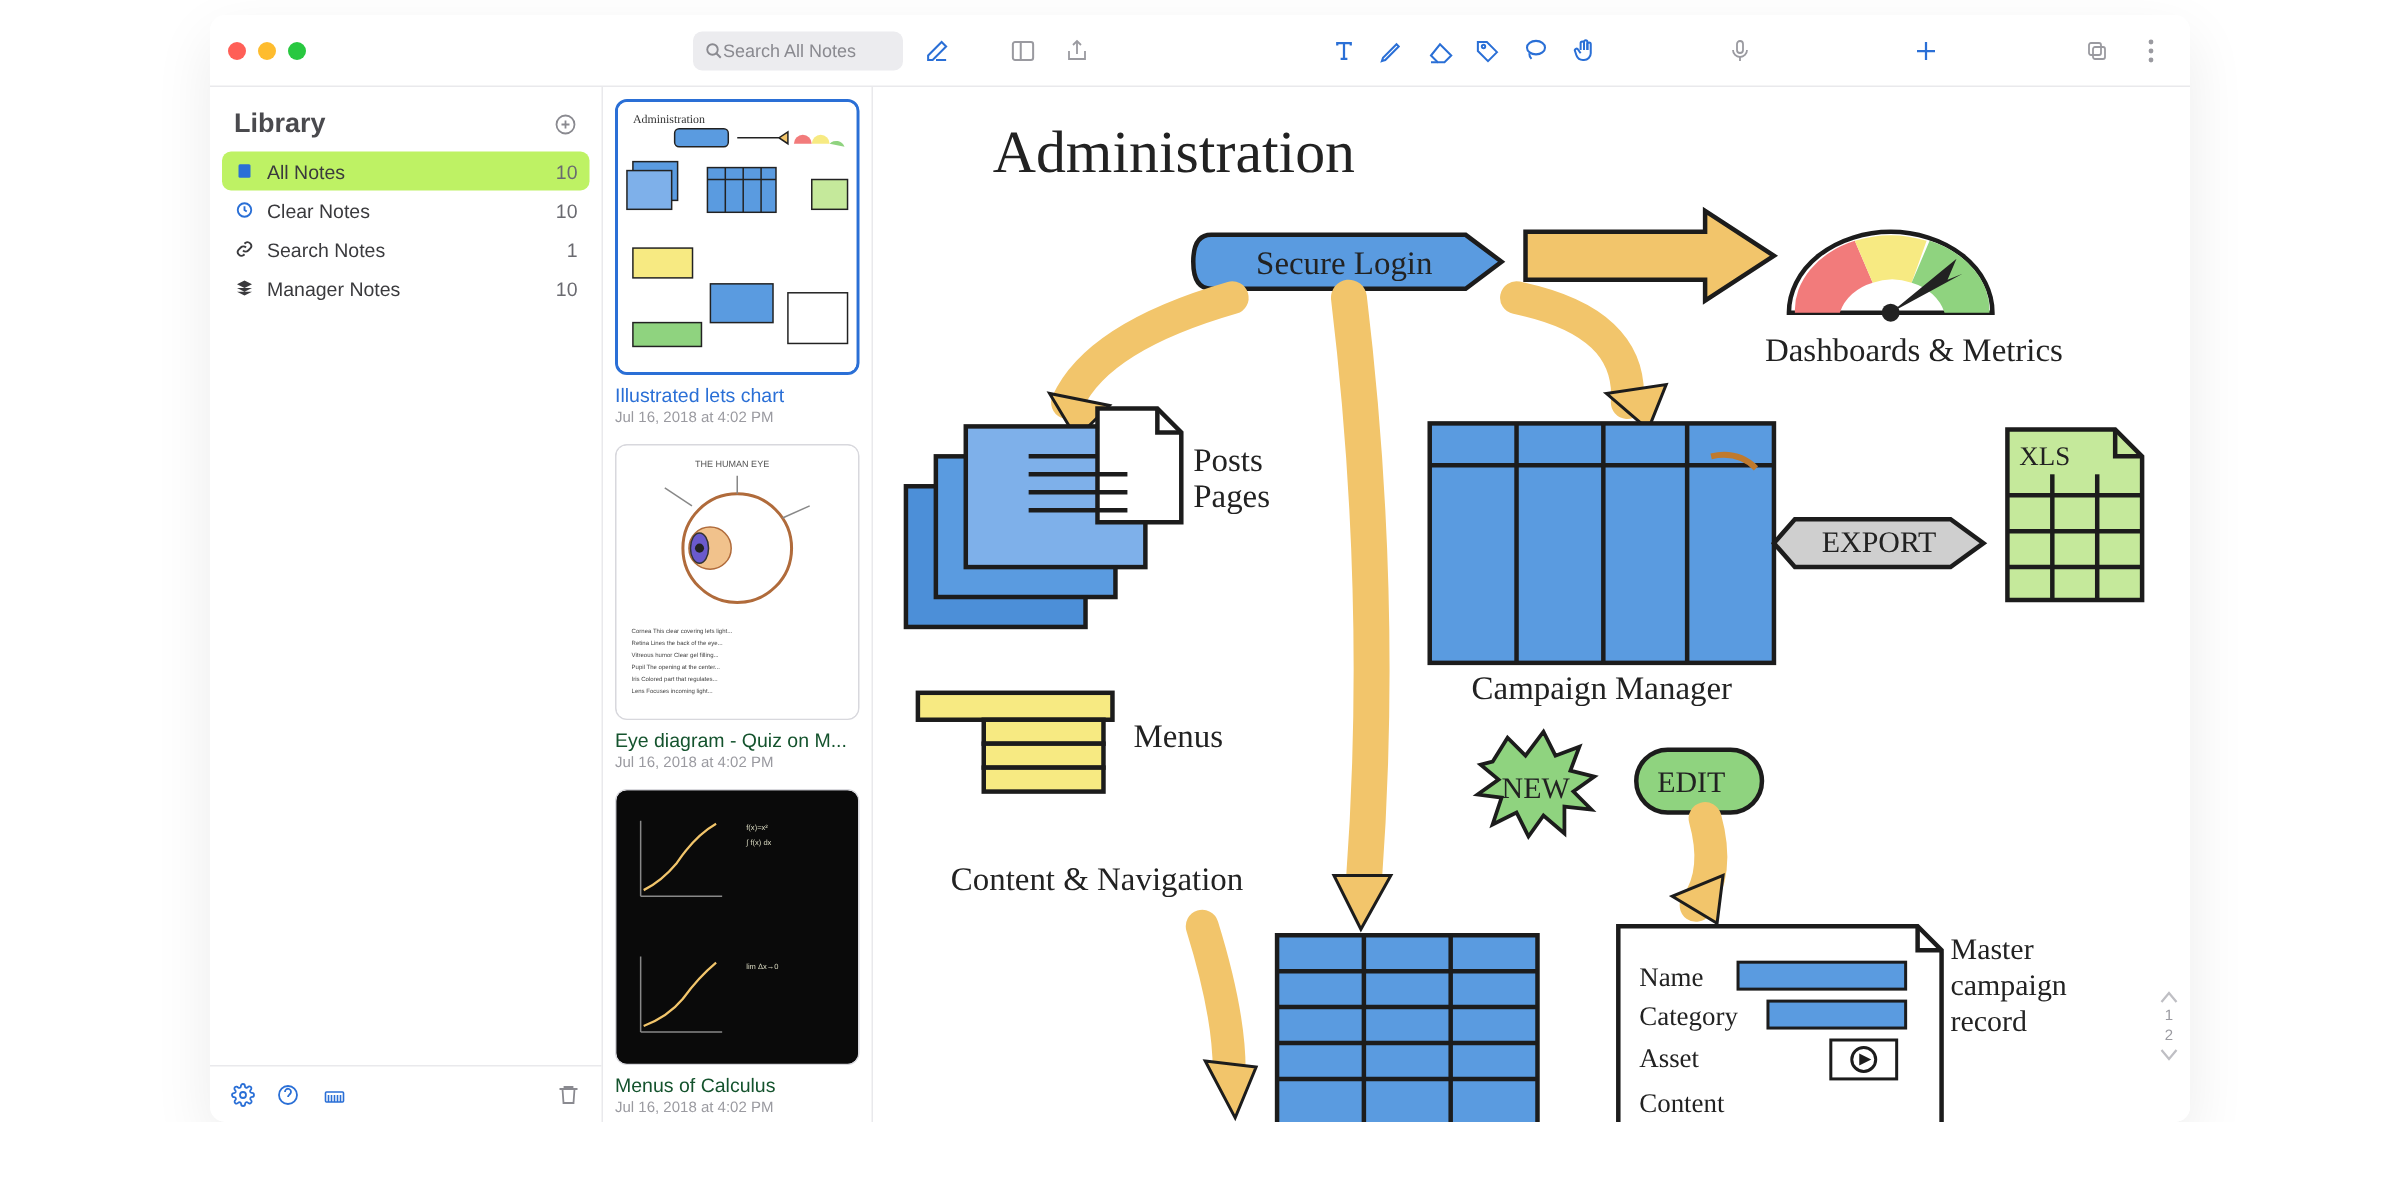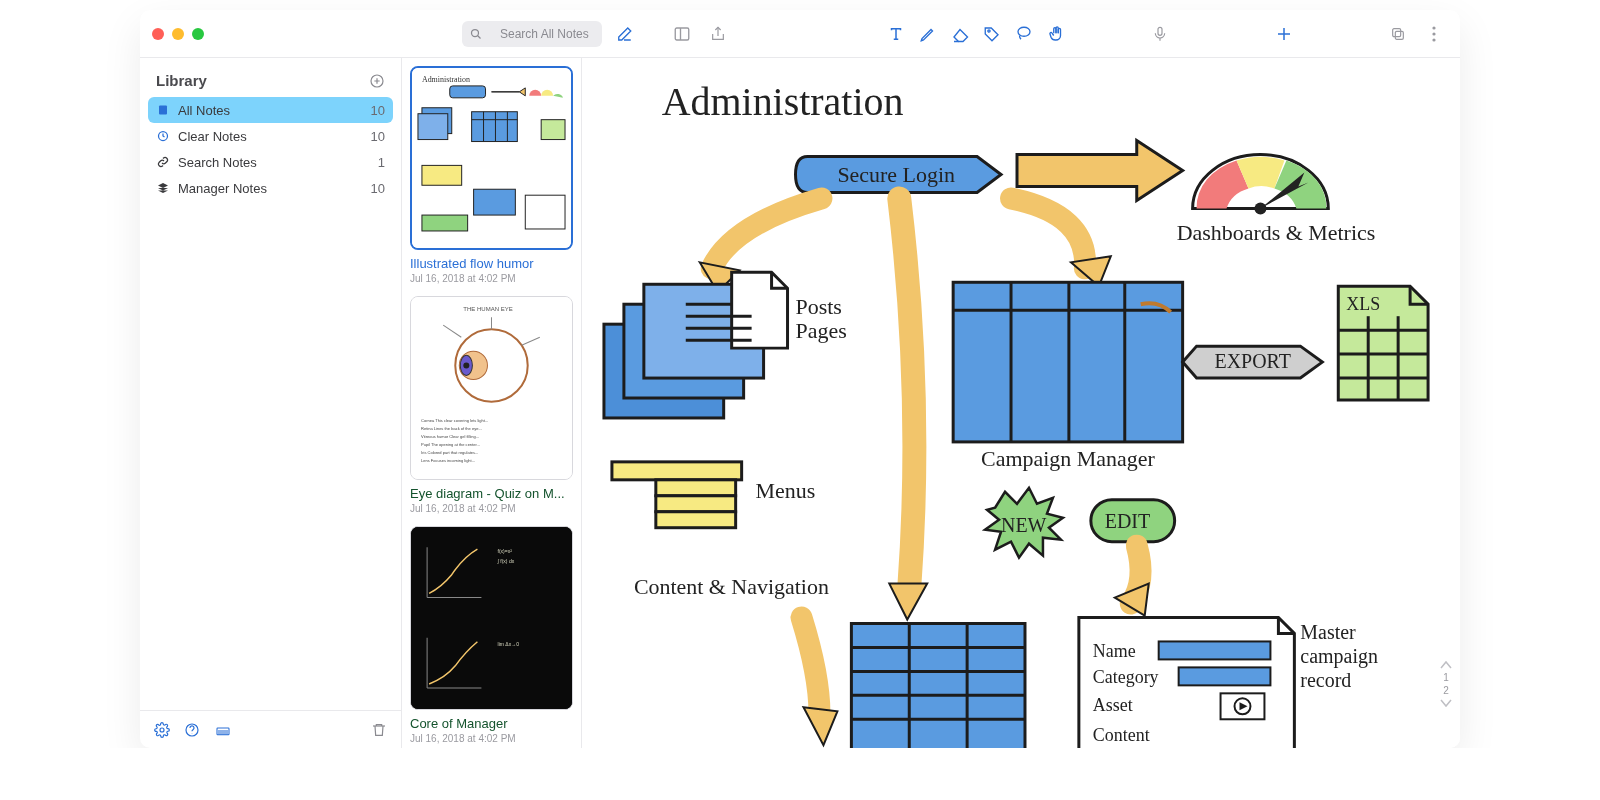--- a/index.html
+++ b/index.html
@@ -25,42 +25,42 @@
     padding: 0 12px;
     gap: 8px;
   }
   .traffic { display:flex; gap:8px; margin-right: 250px;}
   .dot { width:12px; height:12px; border-radius:50%; }
   .dot.red{background:#ff5f57}.dot.yellow{background:#febc2e}.dot.green{background:#28c840}
   .search {
     width: 140px; height: 26px;
     background:#ececef; border-radius:6px;
     display:flex; align-items:center; padding:0 8px;
-    color:#8a8a90; font-size:12px; gap:18px;
+    color:#8a8a90; font-size:12px; gap:0;
   }
   .tbtn {
     width:28px; height:28px;
     display:flex;align-items:center;justify-content:center;
     color:#2a6fd6; border-radius:6px;
     cursor:pointer;
   }
   .tbtn.gray{color:#9a9aa0}
   .spacer{flex:1}
   .toolgroup{display:flex; gap:4px; align-items:center}
   svg{display:block}
   
   .main{flex:1; display:flex; overflow:hidden}
   
   .sidebar{width:262px; flex:0 0 262px; border-right:1px solid #e9e9ec; display:flex; flex-direction:column}
   .lib-head{display:flex;justify-content:space-between; align-items:center; padding:14px 16px 8px}
-  .lib-head h3{font-size:15px; font-weight:600; color:#4a4a4e}
+  .lib-head h3{font-size:18px; font-weight:600; color:#4a4a4e}
   .lib-add{color:#8a8a90}
   .lib{flex:1; padding:0 8px}
   .lib-item{display:flex;align-items:center;justify-content:space-between; height:26px; padding:0 8px; border-radius:6px; font-size:13px; color:#3a3a3d; cursor:pointer}
-  .lib-item.active{background:#7dd3fc}
+  .lib-item.active{background:#bef264}
   .lib-item .l{display:flex;align-items:center;gap:8px}
   .lib-item .ico{width:14px; display:flex;justify-content:center}
   .lib-item .count{color:#6a6a70}
   .sb-foot{height:38px;border-top:1px solid #e9e9ec;display:flex;align-items:center;gap:14px;padding:0 14px;color:#2a6fd6}
   .sb-foot .spacer{flex:1}
   .sb-foot .trash{color:#8a8a90}
   
   .nlist{width:180px;flex:0 0 180px;border-right:1px solid #e9e9ec;overflow-y:auto;padding:8px}
   .note{margin-bottom:12px; cursor:pointer}
   .thumb{width:100%;height:184px;border-radius:8px;border:1px solid #d8d8dd;background:#fafafa; overflow:hidden}
@@ -304,21 +304,21 @@
               <line x1="72" y1="44" x2="72" y2="74" stroke="#222"></line>
               <line x1="84" y1="44" x2="84" y2="74" stroke="#222"></line>
               <line x1="96" y1="44" x2="96" y2="74" stroke="#222"></line>
             <rect x="130" y="52" width="24" height="20" fill="#c5e99b" stroke="#222"></rect>
             <rect x="10" y="98" width="40" height="20" fill="#f7ea82" stroke="#222"></rect>
             <rect x="62" y="122" width="42" height="26" fill="#5a9be0" stroke="#222"></rect>
             <rect x="114" y="128" width="40" height="34" fill="#fff" stroke="#222"></rect>
             <rect x="10" y="148" width="46" height="16" fill="#8fd37f" stroke="#222"></rect>
           </svg>
         </div>
-        <div class="title">Illustrated flow humor</div>
+        <div class="title">Illustrated lets chart</div>
         <div class="date">Jul 16, 2018 at 4:02 PM</div>
       </div>
 
       <div class="note">
         <div class="thumb">
           <svg viewBox="0 0 160 184">
               <rect width="160" height="184" fill="#fff"></rect>
             <text x="52" y="14" font-size="6" fill="#555">THE HUMAN EYE</text>
             <circle cx="80" cy="68" r="36" fill="#fff" stroke="#b06b3b" stroke-width="2"></circle>
             <circle cx="62" cy="68" r="14" fill="#f1c28c" stroke="#b06b3b"></circle>
@@ -351,21 +351,21 @@
             <polyline points="16,160 16,110" stroke="#888" fill="none"></polyline>
             <polyline points="16,160 70,160" stroke="#888" fill="none"></polyline>
             <path d="M18 156 Q34 150 44 138 Q54 124 66 114" stroke="#f2c56b" fill="none" stroke-width="1.5"></path>
             <g font-size="5" fill="#d8d8c0">
              <text x="86" y="26">f(x)=x²</text>
              <text x="86" y="36">∫ f(x) dx</text>
              <text x="86" y="118">lim Δx→0</text>
             </g>
           </svg>
         </div>
-        <div class="title">Core of Manager</div>
+        <div class="title">Menus of Calculus</div>
         <div class="date">Jul 16, 2018 at 4:02 PM</div>
       </div>
     </div>
 
     <div class="canvas">
       <svg viewBox="0 0 880 690">
 
         <text class="hand" x="80" y="56" font-size="40" fill="#222">Administration</text>
 
         <path d="M226 98 h170 l24 18 -24 18 h-170 q-12 0 -12 -18 q0 -18 12 -18 z" fill="#5a9be0" stroke="#1c1c1c" stroke-width="3"></path>

